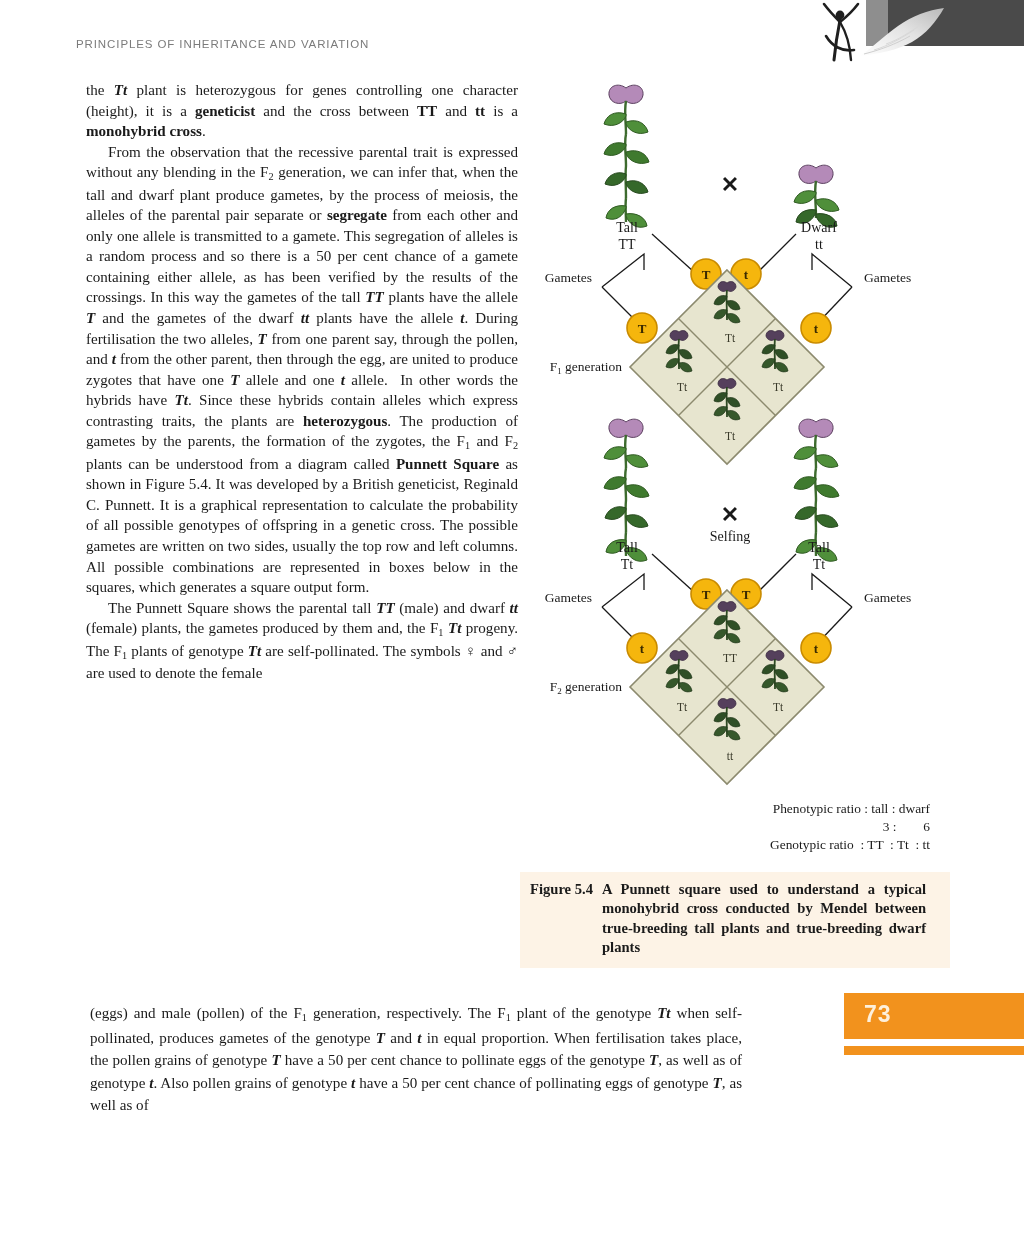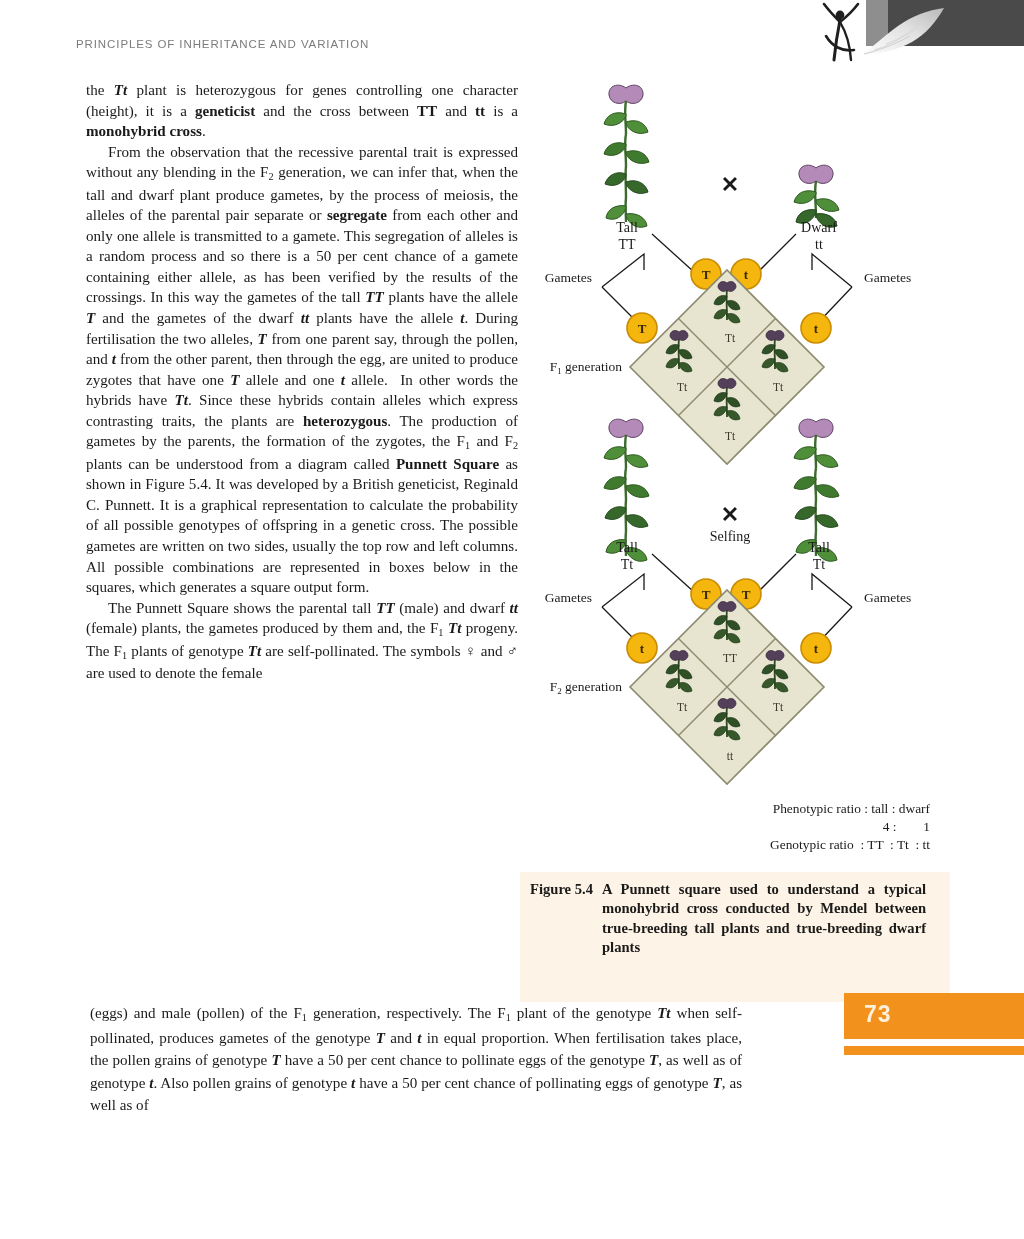--- a/index.html
+++ b/index.html
@@ -85,21 +85,21 @@
     font-size: 13.4px;
     line-height: 18px;
     color: #1a1a1a;
     text-align: right;
   }
   .ratio-row { white-space: pre; }
 
   
   #figure-caption {
     position: absolute; top: 872px; left: 520px;
-    width: 430px; height: 130px;
+    width: 430px; height: 96px;
     background: #fdf3e6;
     padding: 8px 24px 8px 10px;
     display: flex;
     align-items: flex-start;
   }
   #caption-label {
     font-weight: bold;
     font-size: 14.6px;
     line-height: 19.4px;
     white-space: nowrap;
@@ -335,21 +335,21 @@
     <text x="148" y="637" font-family="Liberation Serif, serif" font-size="11.5" text-anchor="middle" fill="#3a3a2a">Tt</text>
     <text x="244" y="637" font-family="Liberation Serif, serif" font-size="11.5" text-anchor="middle" fill="#3a3a2a">Tt</text>
     <text x="196" y="686" font-family="Liberation Serif, serif" font-size="11.5" text-anchor="middle" fill="#3a3a2a">tt</text>
   </g>
   <text x="88" y="617" font-family="Liberation Serif, serif" font-size="13.5" text-anchor="end" fill="#1a1a1a">F<tspan font-size="9" dy="3">2</tspan><tspan dy="-3"> generation</tspan></text>
 </svg>
 </div>
 
 <div id="ratio-block">
   <div class="ratio-row">Phenotypic ratio : tall : dwarf</div>
-  <div class="ratio-row">4 :        1</div>
+  <div class="ratio-row">3 :        6</div>
   <div class="ratio-row">Genotypic ratio  : TT  : Tt  : tt</div>
 </div>
 
 <div id="figure-caption">
   <div id="caption-label">Figure 5.4</div>
   <div id="caption-text">A Punnett square used to understand a typical monohybrid cross conducted by Mendel between true-breeding tall plants and true-breeding dwarf plants</div>
 </div>
 
 <div id="page-banner"></div>
 <div id="page-banner-rule"></div>

